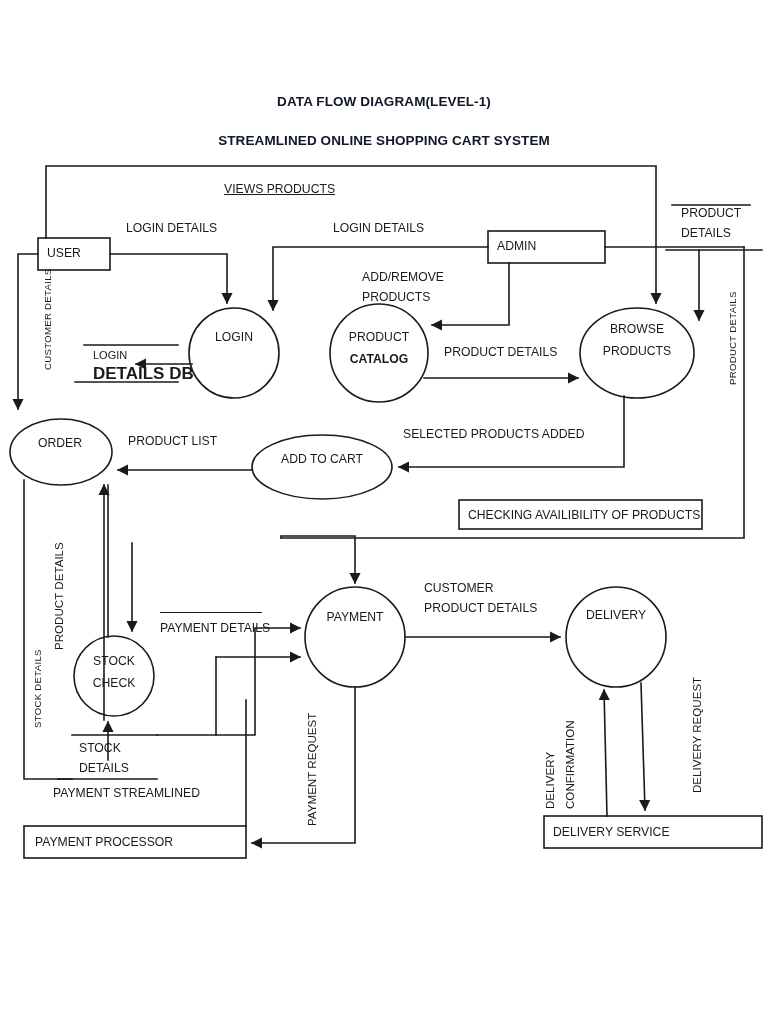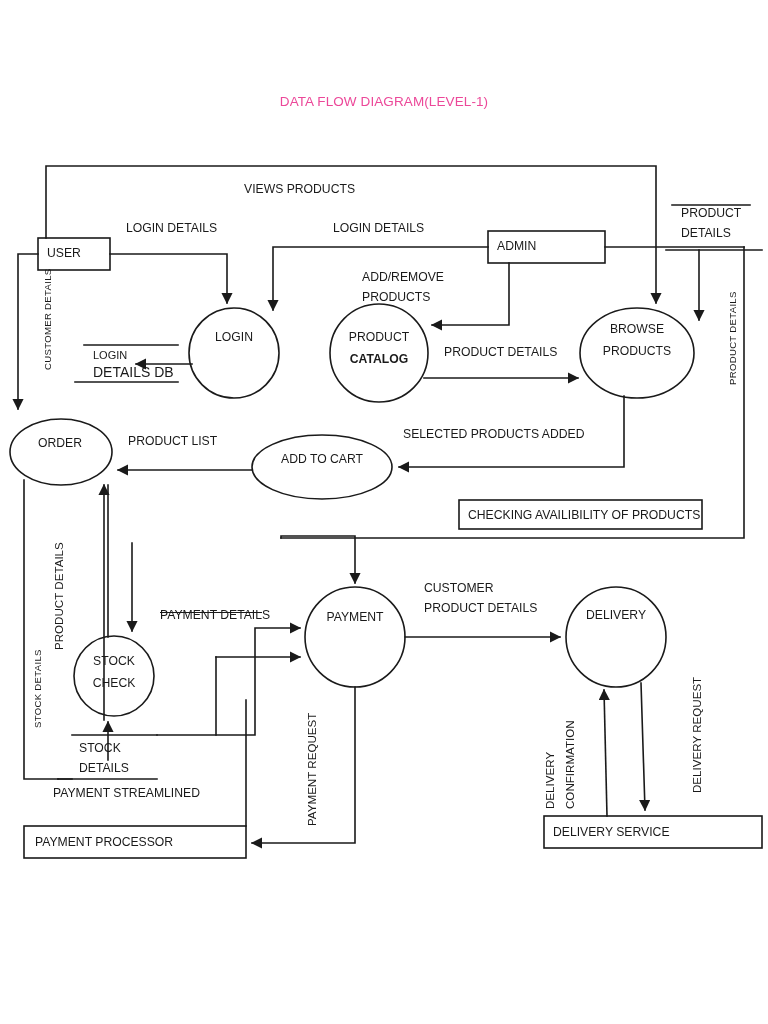--- a/index.html
+++ b/index.html
@@ -1,21 +1,21 @@
 <!DOCTYPE html>
 <html><head>
 <meta charset="utf-8">
 <style>
   html,body{margin:0;padding:0;background:#ffffff;}
   body{width:768px;height:1024px;overflow:hidden;
        font-family:"Liberation Sans","DejaVu Sans",sans-serif;color:#111;}
   #stage{position:relative;width:768px;height:1024px;background:#fff;}
   svg#dfd{position:absolute;left:0;top:0;width:768px;height:1024px;}
-  .ttl{position:absolute;font-weight:normal;font-size:13.5px;letter-spacing:.1px;
-       color:#ec4899;white-space:nowrap;}
+  .ttl{position:absolute;font-weight:bold;font-size:13.5px;letter-spacing:.1px;
+       color:#0f172a;white-space:nowrap;}
   .lbl{position:absolute;font-size:12.2px;color:#1a1a1a;white-space:nowrap;}
   .nlbl{position:absolute;font-size:12.2px;color:#1a1a1a;white-space:nowrap;
         text-align:center;}
   .vlbl{position:absolute;font-size:9.6px;color:#1a1a1a;white-space:nowrap;
         transform-origin:0 0;letter-spacing:.3px;}
   .vlbl2{position:absolute;font-size:11.6px;color:#1a1a1a;white-space:nowrap;
         transform-origin:0 0;}
   .ctr{transform:translateX(-50%);}
 </style>
 </head>
@@ -100,20 +100,21 @@
       <path d="M 405 637 L 560 637" marker-end="url(#ah)"></path>
 
       <path d="M 641 683 L 645 810" marker-end="url(#ah)"></path>
 
       <path d="M 607 816 L 604 690" marker-end="url(#ah)"></path>
 
     </g>
   </svg>
 
   <div class="ttl ctr" style="left:384px;top:94px;">DATA FLOW DIAGRAM(LEVEL-1)</div>
+  <div class="ttl ctr" style="left:384px;top:133px;">STREAMLINED ONLINE SHOPPING CART SYSTEM</div>
 
   <div class="lbl" style="left:47px;top:246px;">USER</div>
   <div class="lbl" style="left:497px;top:239px;">ADMIN</div>
   <div class="lbl" style="left:35px;top:835px;">PAYMENT PROCESSOR</div>
   <div class="lbl" style="left:553px;top:825px;">DELIVERY SERVICE</div>
   <div class="lbl" style="left:468px;top:508px;text-align:center;">CHECKING AVAILIBILITY OF PRODUCTS</div>
 
   <div class="nlbl ctr" style="left:234px;top:330px;">LOGIN</div>
 
   <div class="nlbl ctr" style="left:379px;top:330px;">PRODUCT</div>
@@ -127,44 +128,44 @@
   <div class="nlbl ctr" style="left:322px;top:452px;">ADD TO CART</div>
 
   <div class="nlbl ctr" style="left:114px;top:654px;">STOCK</div>
   <div class="nlbl ctr" style="left:114px;top:676px;">CHECK</div>
 
   <div class="nlbl ctr" style="left:355px;top:610px;">PAYMENT</div>
 
   <div class="nlbl ctr" style="left:616px;top:608px;">DELIVERY</div>
 
   <div class="lbl" style="left:93px;top:349px;font-size:11px;">LOGIN</div>
-  <div class="lbl" style="left:93px;top:364px;font-size:14px;">DETAILS DB</div>
+  <div class="lbl" style="left:93px;top:364px;font-size:17px;font-weight:bold;">DETAILS DB</div>
 
   <div class="lbl" style="left:681px;top:206px;">PRODUCT</div>
   <div class="lbl" style="left:681px;top:226px;">DETAILS</div>
 
   <div class="lbl" style="left:79px;top:741px;">STOCK</div>
   <div class="lbl" style="left:79px;top:761px;">DETAILS</div>
 
-  <div class="lbl" style="left:244px;top:182px;">VIEWS PRODUCTS</div>
+  <div class="lbl" style="left:224px;top:182px;text-decoration:underline;">VIEWS PRODUCTS</div>
 
   <div class="lbl" style="left:126px;top:221px;">LOGIN DETAILS</div>
 
   <div class="lbl" style="left:333px;top:221px;">LOGIN DETAILS</div>
 
   <div class="lbl" style="left:362px;top:270px;">ADD/REMOVE</div>
   <div class="lbl" style="left:362px;top:290px;">PRODUCTS</div>
 
   <div class="lbl" style="left:444px;top:345px;">PRODUCT DETAILS</div>
 
   <div class="lbl" style="left:403px;top:427px;text-align:center;">SELECTED PRODUCTS ADDED</div>
 
   <div class="lbl" style="left:128px;top:434px;">PRODUCT LIST</div>
 
-  <div class="lbl" style="left:160px;top:608px;">PAYMENT DETAILS</div>
+  <div class="lbl" style="left:160px;top:621px;">PAYMENT DETAILS</div>
   <div style="position:absolute;left:160px;top:612px;width:102px;height:1px;background:#1a1a1a;"></div>
 
   <div class="lbl" style="left:53px;top:786px;">PAYMENT  STREAMLINED</div>
 
   <div class="lbl" style="left:424px;top:581px;">CUSTOMER</div>
   <div class="lbl" style="left:424px;top:601px;">PRODUCT DETAILS</div>
 
   <div class="vlbl" style="left:42px;top:370px;transform:rotate(-90deg);">CUSTOMER DETAILS</div>
 
   <div class="vlbl2" style="left:52px;top:650px;transform:rotate(-90deg);">PRODUCT DETAILS</div>

